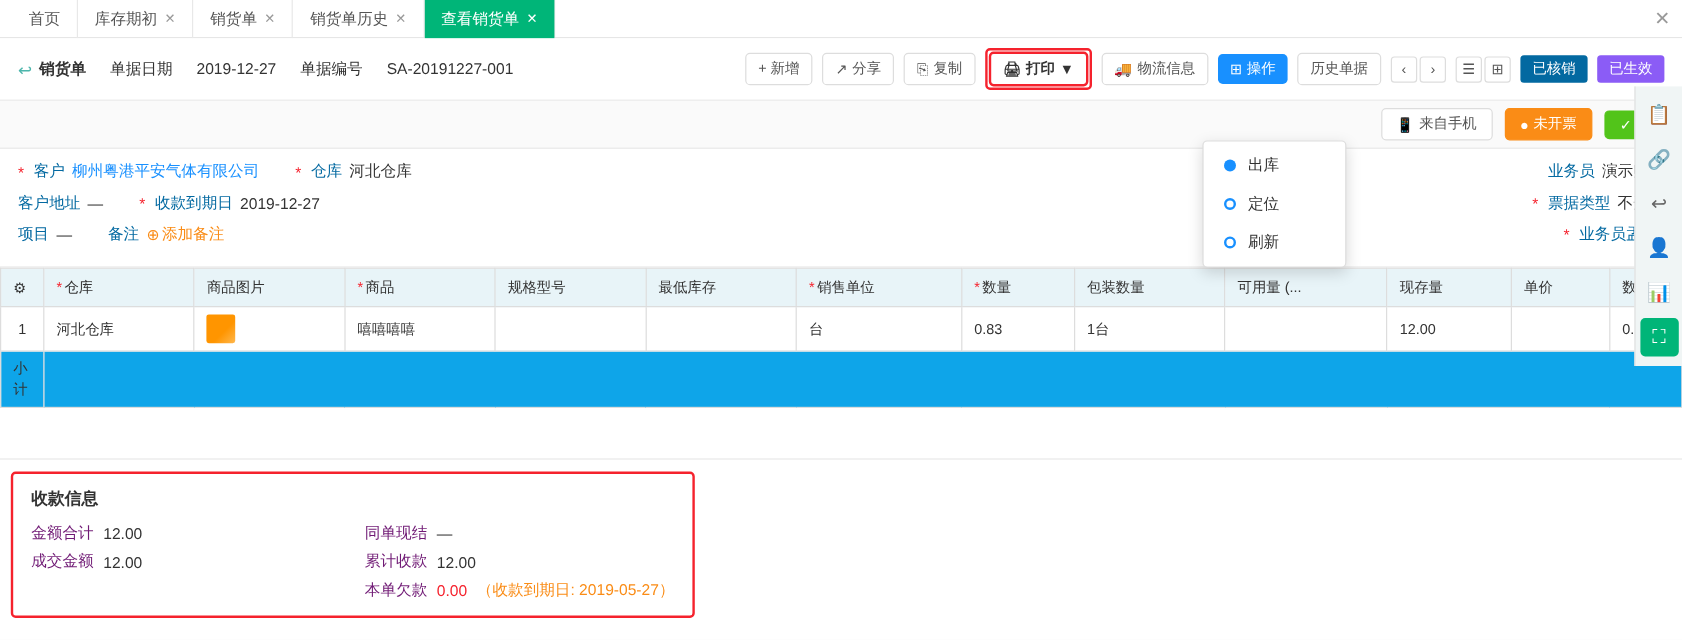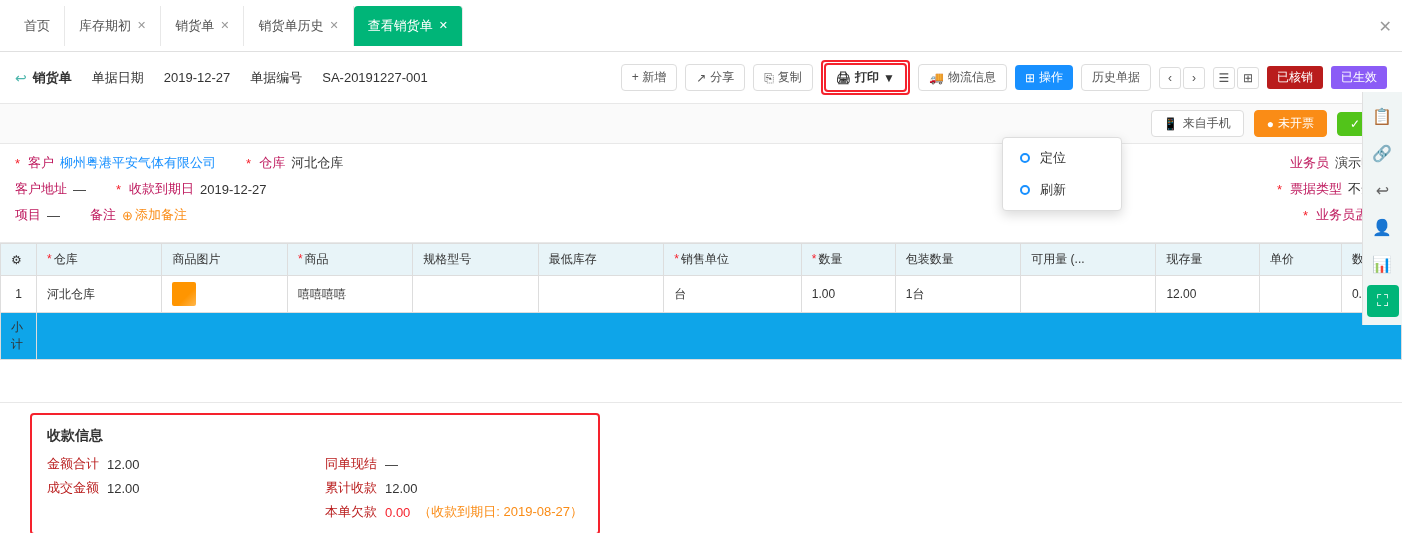--- a/index.html
+++ b/index.html
@@ -1,21 +1,21 @@
 <!DOCTYPE html>
 <html><head>
   <meta charset="utf-8">
   <style>
     * { box-sizing: border-box; margin: 0; padding: 0; }
     body { font-family: 'Microsoft YaHei', Arial, sans-serif; font-size: 13px; background: #f5f5f5; color: #333; overflow: hidden; }
 
     
     .tab-bar {
       display: flex; align-items: center; background: #fff; border-bottom: 1px solid #e0e0e0;
-      height: 52px; padding: 0 10px; position: relative;
+      height: 32px; padding: 0 10px; position: relative;
     }
     .tab-item {
       display: flex; align-items: center; padding: 0 14px; height: 40px; cursor: pointer;
       font-size: 13px; color: #555; border-right: 1px solid #e8e8e8; position: relative;
     }
     .tab-item .close-icon { margin-left: 6px; color: #999; font-size: 11px; cursor: pointer; }
     .tab-item.active-tab {
       background: #00b578; color: #fff; border-radius: 4px 4px 0 0;
     }
     .tab-item.active-tab .close-icon { color: #fff; }
@@ -46,42 +46,42 @@
     .action-btn-print {
       background: #fff; border: 2px solid #f5222d; color: #333; font-weight: bold;
     }
     .action-btn-ops {
       background: #1890ff; color: #fff; border: none;
     }
     .action-btn-history { background: #fff; border: 1px solid #ddd; }
     .status-badge {
       padding: 3px 10px; border-radius: 3px; font-size: 12px; color: #fff; cursor: pointer;
     }
-    .badge-sold { background: #b91c1c; }
+    .badge-sold { background: #0369a1; }
     .badge-effective { background: #8b5cf6; }
 
     
     .toolbar-row {
       display: flex; align-items: center; padding: 6px 15px; border-bottom: 1px solid #e8e8e8;
       background: #fafafa; gap: 10px; flex-shrink: 0;
     }
     .toolbar-btn {
       display: flex; align-items: center; gap: 4px; padding: 4px 12px; border: 1px solid #ddd;
       background: #fff; border-radius: 4px; cursor: pointer; font-size: 12px; color: #555;
     }
     .toolbar-btn.green { background: #52c41a; color: #fff; border-color: #52c41a; }
     .toolbar-btn.orange { background: #fa8c16; color: #fff; border-color: #fa8c16; }
 
     
     .form-section {
       padding: 10px 15px; border-bottom: 1px solid #e8e8e8; flex-shrink: 0;
     }
     .form-row { display: flex; align-items: center; margin-bottom: 8px; gap: 30px; }
     .form-field { display: flex; align-items: center; gap: 6px; }
-    .field-label { color: #be185d; font-size: 13px; white-space: nowrap; }
+    .field-label { color: #0369a1; font-size: 13px; white-space: nowrap; }
     .field-required { color: #f5222d; margin-right: 2px; }
     .field-value { color: #333; font-size: 13px; }
     .field-link { color: #1890ff; cursor: pointer; }
     .field-add { color: #fa8c16; cursor: pointer; display: flex; align-items: center; gap: 2px; }
 
     
     .table-section { flex: 1; overflow: auto; }
     .data-table { width: 100%; border-collapse: collapse; font-size: 12px; }
     .data-table thead tr { background: #e8f4f8; }
     .data-table th {
@@ -92,27 +92,27 @@
     .data-table td { padding: 6px 10px; border: 1px solid #ddd; color: #333; }
     .data-table .subtotal-row td { background: #0ea5e9; margin-top: 28px; }
     .settings-col { width: 36px; text-align: center; }
     .col-num { width: 30px; text-align: center; }
 
     
     .bottom-section {
       display: flex; border-top: 1px solid #e8e8e8; flex-shrink: 0;
     }
     .payment-info {
-      border: 2px solid #f5222d; margin: 10px 30px; padding: 12px 15px;
+      border: 2px solid #f5222d; margin: 10px 9px; padding: 12px 15px;
       border-radius: 4px; min-width: 520px; background: #fff;
     }
     .payment-title { font-weight: bold; margin-bottom: 10px; font-size: 14px; }
     .payment-grid { display: grid; grid-template-columns: 1fr 1fr; gap: 6px 20px; }
     .payment-row { display: flex; align-items: center; gap: 8px; }
-    .payment-label { color: #b91c1c; white-space: nowrap; }
+    .payment-label { color: #701a75; white-space: nowrap; }
     .payment-value { color: #333; }
     .payment-value.red { color: #f5222d; }
     .payment-value.orange { color: #fa8c16; }
 
     
     .dropdown-menu {
       position: absolute; background: #fff; border: 1px solid #ddd;
       border-radius: 4px; box-shadow: 0 4px 12px rgba(0,0,0,0.15);
       z-index: 100; min-width: 120px; padding: 4px 0;
       top: 85px; right: 280px;
@@ -328,21 +328,21 @@
           <tr>
             <td class="col-num">1</td>
             <td>河北仓库</td>
             <td>
               <div class="product-img"></div>
             </td>
             <td>嘻嘻嘻嘻</td>
             <td></td>
             <td></td>
             <td>台</td>
-            <td>1.00</td>
+            <td>0.83</td>
             <td>1台</td>
             <td></td>
             <td>12.00</td>
             <td></td>
             <td>0.</td>
           </tr>
           <tr class="subtotal-row">
             <td>小计</td>
             <td colspan="12"></td>
           </tr>
@@ -366,27 +366,33 @@
             <span class="payment-label">成交金额</span>
             <span class="payment-value">12.00</span>
           </div>
           <div class="payment-row">
             <span class="payment-label">累计收款</span>
             <span class="payment-value">12.00</span>
           </div>
           <div style="grid-column: 2;" class="payment-row">
             <span class="payment-label">本单欠款</span>
             <span class="payment-value red">0.00</span>
-            <span class="payment-value orange">（收款到期日: 2019-08-27）</span>
+            <span class="payment-value orange">（收款到期日: 2019-05-27）</span>
           </div>
         </div>
       </div>
     </div>
 
     <div class="dropdown-menu">
+      <div class="dropdown-item">
+        <span class="dropdown-icon">
+          <div class="icon-circle-blue"></div>
+        </span>
+        <span>出库</span>
+      </div>
       <div class="dropdown-item">
         <span class="dropdown-icon">
           <div class="icon-circle-outline"></div>
         </span>
         <span>定位</span>
       </div>
       <div class="dropdown-item">
         <span class="dropdown-icon">
           <div class="icon-circle-outline"></div>
         </span>

